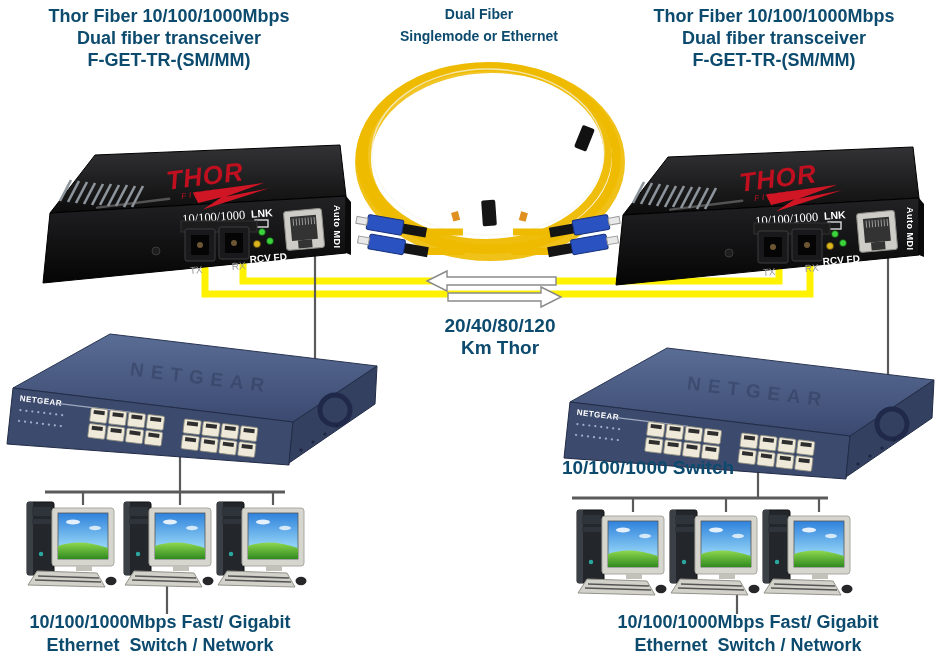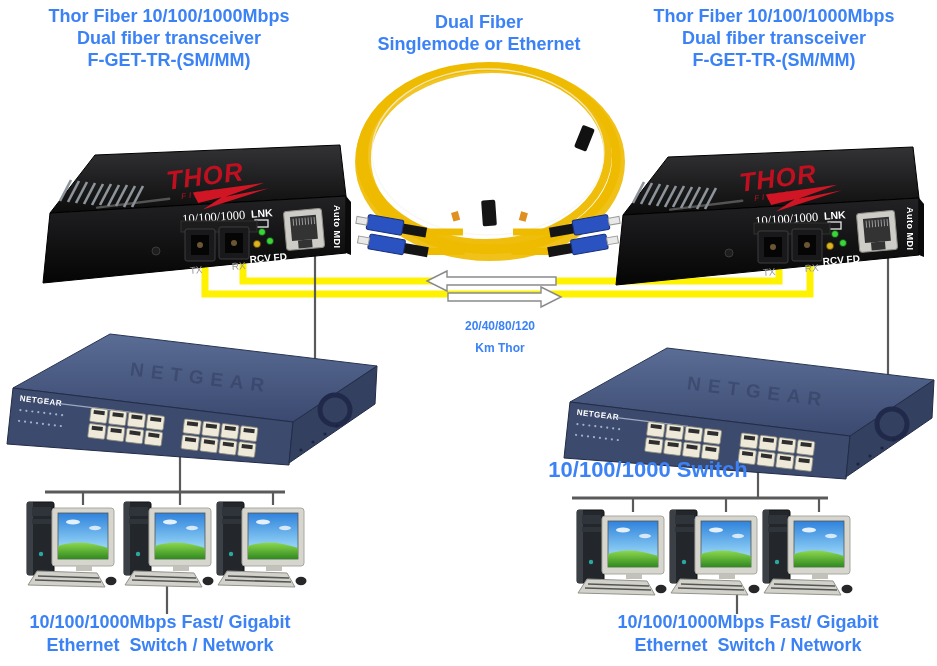--- a/index.html
+++ b/index.html
@@ -1,26 +1,26 @@
 <!DOCTYPE html>
 <html style="--fiber-line: #fff200; --fiber-coil: #eebb00; --device-body: #141414; --logo-red: #c01020; --led-green: #3cd43c; --led-amber: #dcb41e; --switch-top: #4d5f86; --switch-front: #3c4a6e; --switch-side: #33405f; --connector-blue: #2a52c0; --line-gray: #5a5a5a;"><head>
 <meta charset="utf-8">
 <style>
   html,body{margin:0;padding:0;background:#fff;}
   #stage{position:relative;width:937px;height:666px;overflow:hidden;background:#fff;
          font-family:"Liberation Sans",sans-serif;}
   #art{position:absolute;left:0;top:0;z-index:1;}
-  .lbl{position:absolute;z-index:2;font-weight:bold;color:#3b82f6;text-align:center;
+  .lbl{position:absolute;z-index:2;font-weight:bold;color:#0c4a6e;text-align:center;
        font-family:"Liberation Sans",sans-serif;}
   .lbl div{white-space:pre-wrap;}
   #lbl-tl{left:8px;top:5px;width:322px;font-size:18px;line-height:22px;}
-  #lbl-fiber{left:330px;top:11px;width:298px;font-size:18px;line-height:22px;}
+  #lbl-fiber{left:330px;top:3px;width:298px;font-size:14px;line-height:22px;}
   #lbl-tr{left:615px;top:5px;width:318px;font-size:18px;line-height:22px;}
-  #lbl-dist{left:400px;top:315px;width:200px;font-size:12px;line-height:22px;}
-  #lbl-sw{left:541px;top:457px;width:214px;font-size:22px;}
+  #lbl-dist{left:400px;top:315px;width:200px;font-size:19px;line-height:22px;}
+  #lbl-sw{left:541px;top:457px;width:214px;font-size:19px;}
   #lbl-nl{left:0px;top:611px;width:320px;font-size:18px;line-height:23px;}
   #lbl-nr{left:588px;top:611px;width:320px;font-size:18px;line-height:23px;}
   svg text{font-family:"Liberation Sans",sans-serif;}
   .serif{font-family:"Liberation Serif",serif;}
 </style>
 </head>
 <body>
 
 <div id="stage">
 

